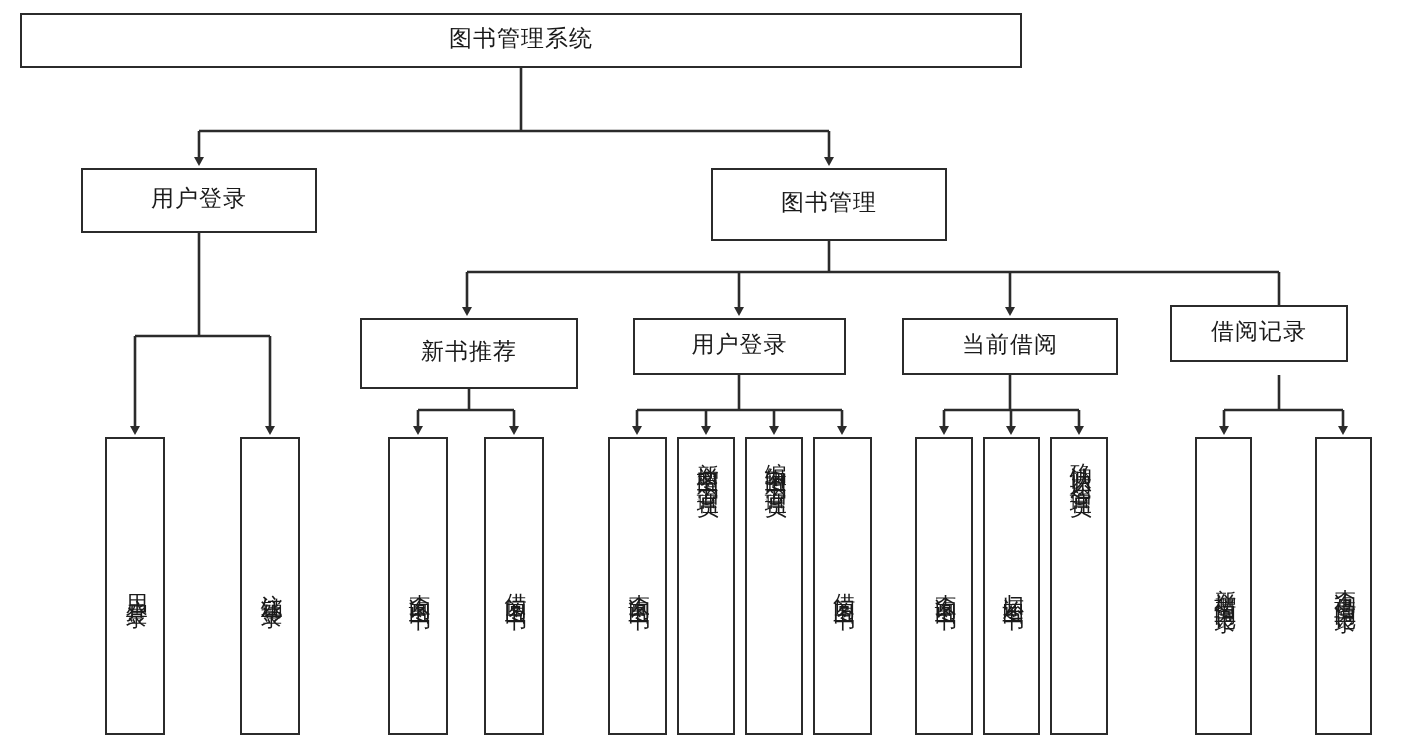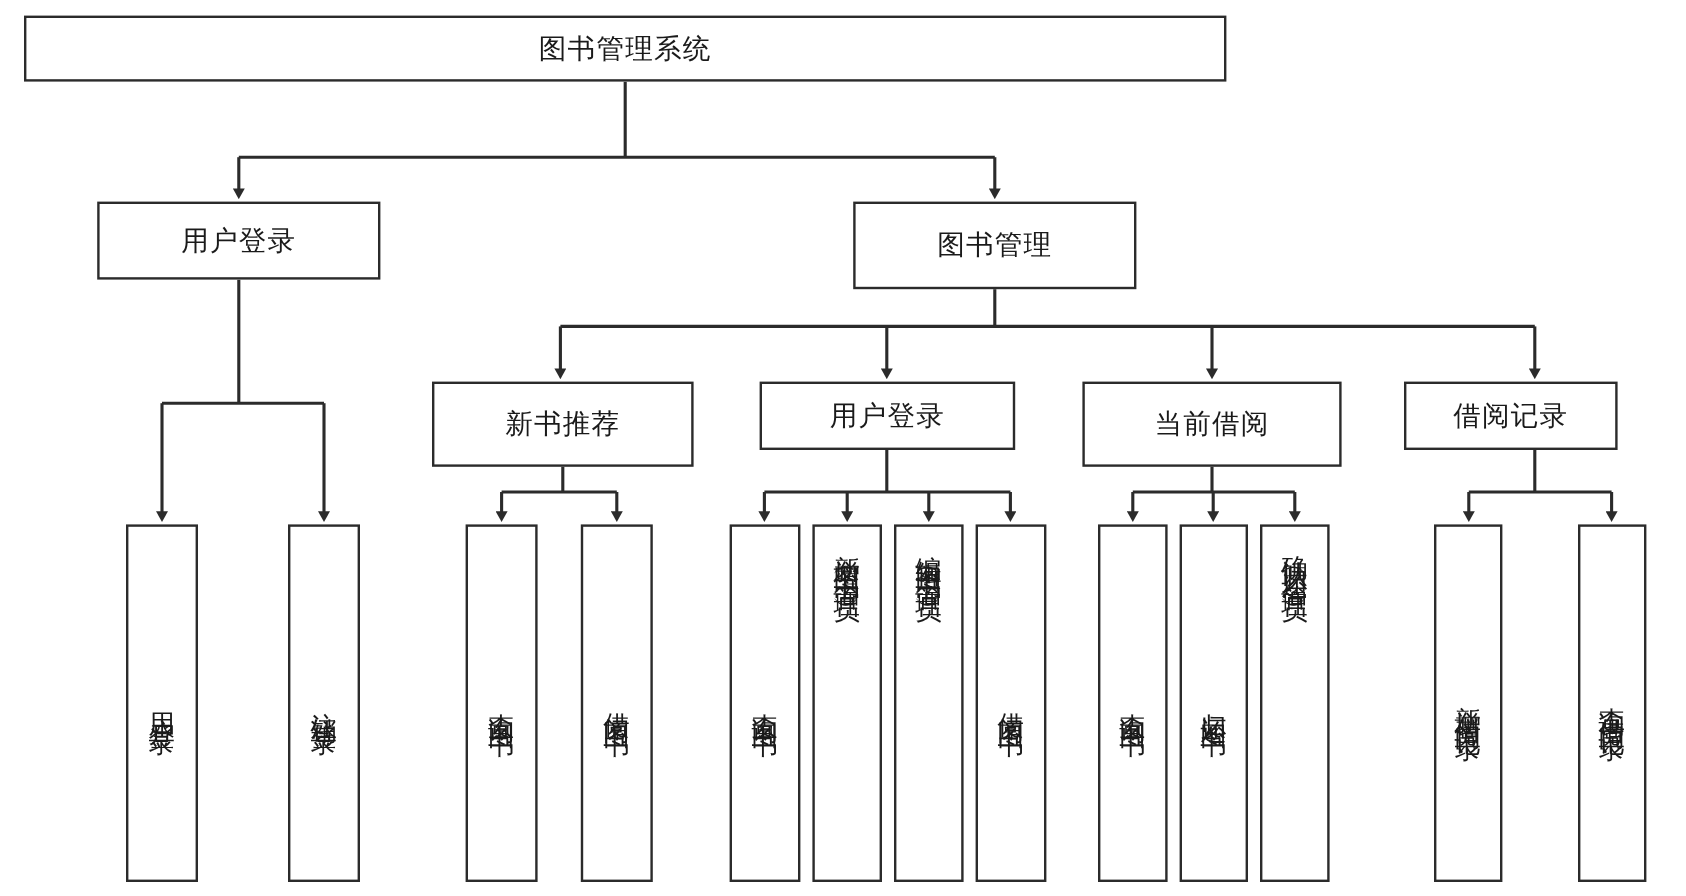--- a/index.html
+++ b/index.html
@@ -5,21 +5,21 @@
   html, body {
     margin: 0;
     padding: 0;
     background: #ffffff;
   }
   #canvas {
     position: relative;
     width: 1405px;
     height: 747px;
     background: #ffffff;
-    font-family: Liberation Serif, serif;
+    font-family: Liberation Mono, monospace;
     overflow: hidden;
   }
   svg#edges {
     position: absolute;
     left: 0;
     top: 0;
     width: 1405px;
     height: 747px;
   }
   .node {
@@ -126,24 +126,24 @@
       </div>
       <div class="node node-h" style="left: 711px; top: 168px; width: 236px; height: 73px;">
         <span>图书管理</span>
       </div>
       <div class="node node-h" style="left: 360px; top: 318px; width: 218px; height: 71px;">
         <span>新书推荐</span>
       </div>
       <div class="node node-h" style="left: 633px; top: 318px; width: 213px; height: 57px;">
         <span>用户登录</span>
       </div>
-      <div class="node node-h" style="left: 902px; top: 318px; width: 216px; height: 71px;">
+      <div class="node node-h" style="left: 902px; top: 318px; width: 216px; height: 57px;">
         <span>当前借阅</span>
       </div>
-      <div class="node node-h" style="left: 1170px; top: 318px; width: 178px; height: 57px;">
+      <div class="node node-h" style="left: 1170px; top: 305px; width: 178px; height: 57px;">
         <span>借阅记录</span>
       </div>
       <div class="node node-v mid" style="left: 105px; top: 437px; width: 60px; height: 298px;">
         <span>用户登录</span>
       </div>
       <div class="node node-v mid" style="left: 240px; top: 437px; width: 60px; height: 298px;">
         <span>注销登录</span>
       </div>
       <div class="node node-v mid" style="left: 388px; top: 437px; width: 60px; height: 298px;">
         <span>查询图书</span>

